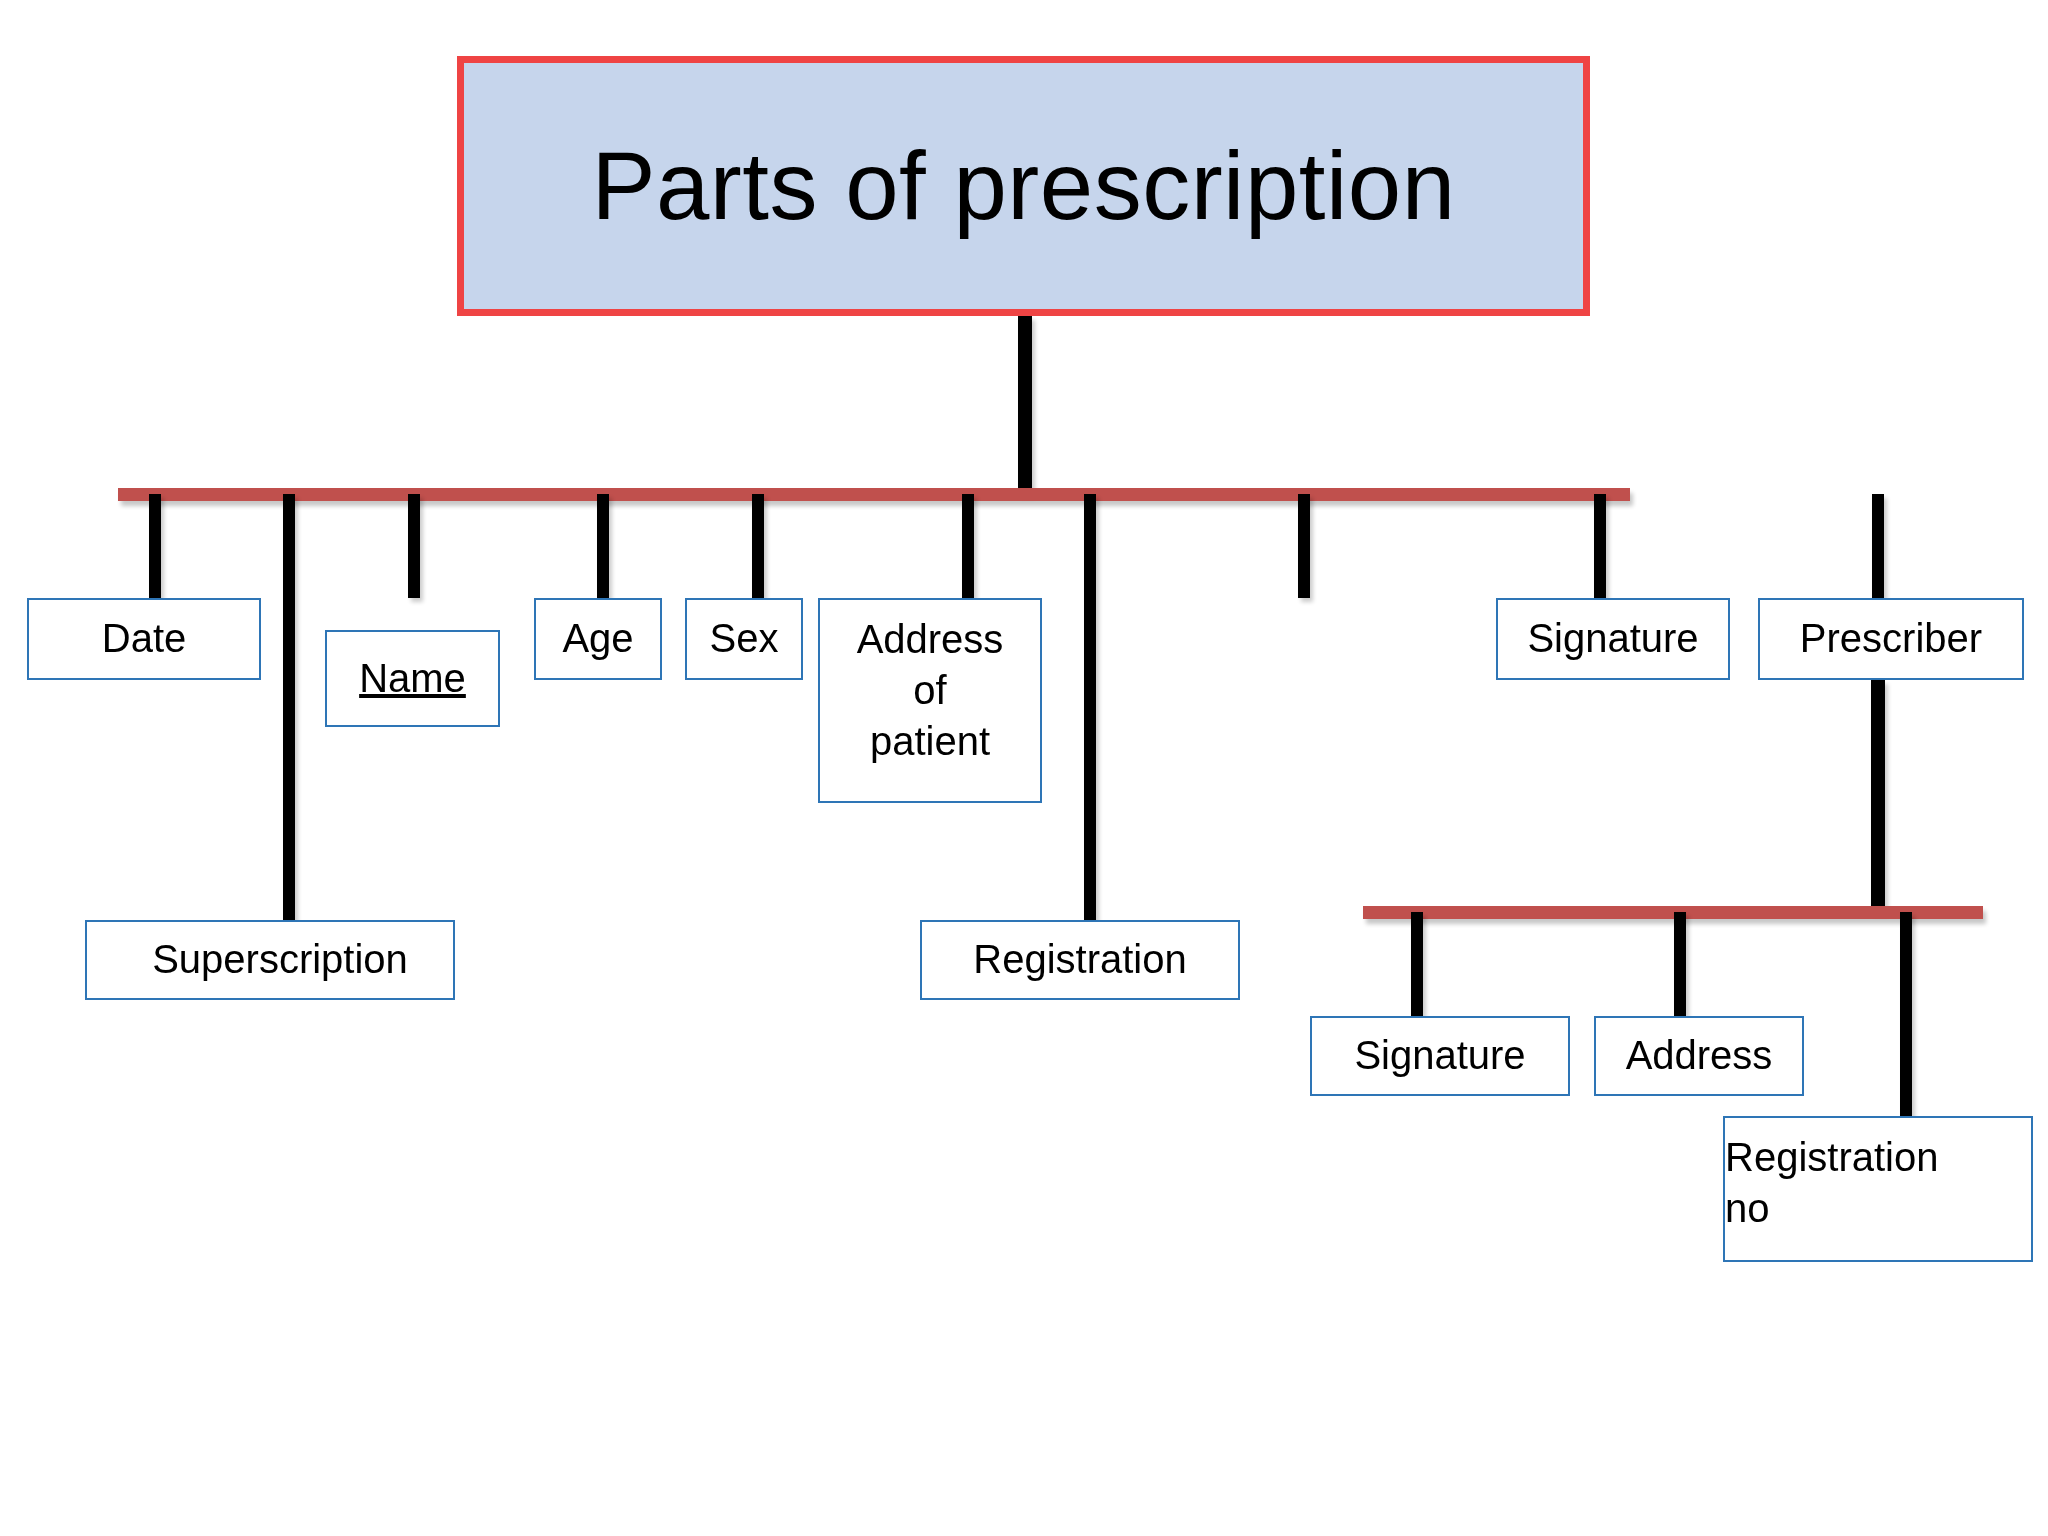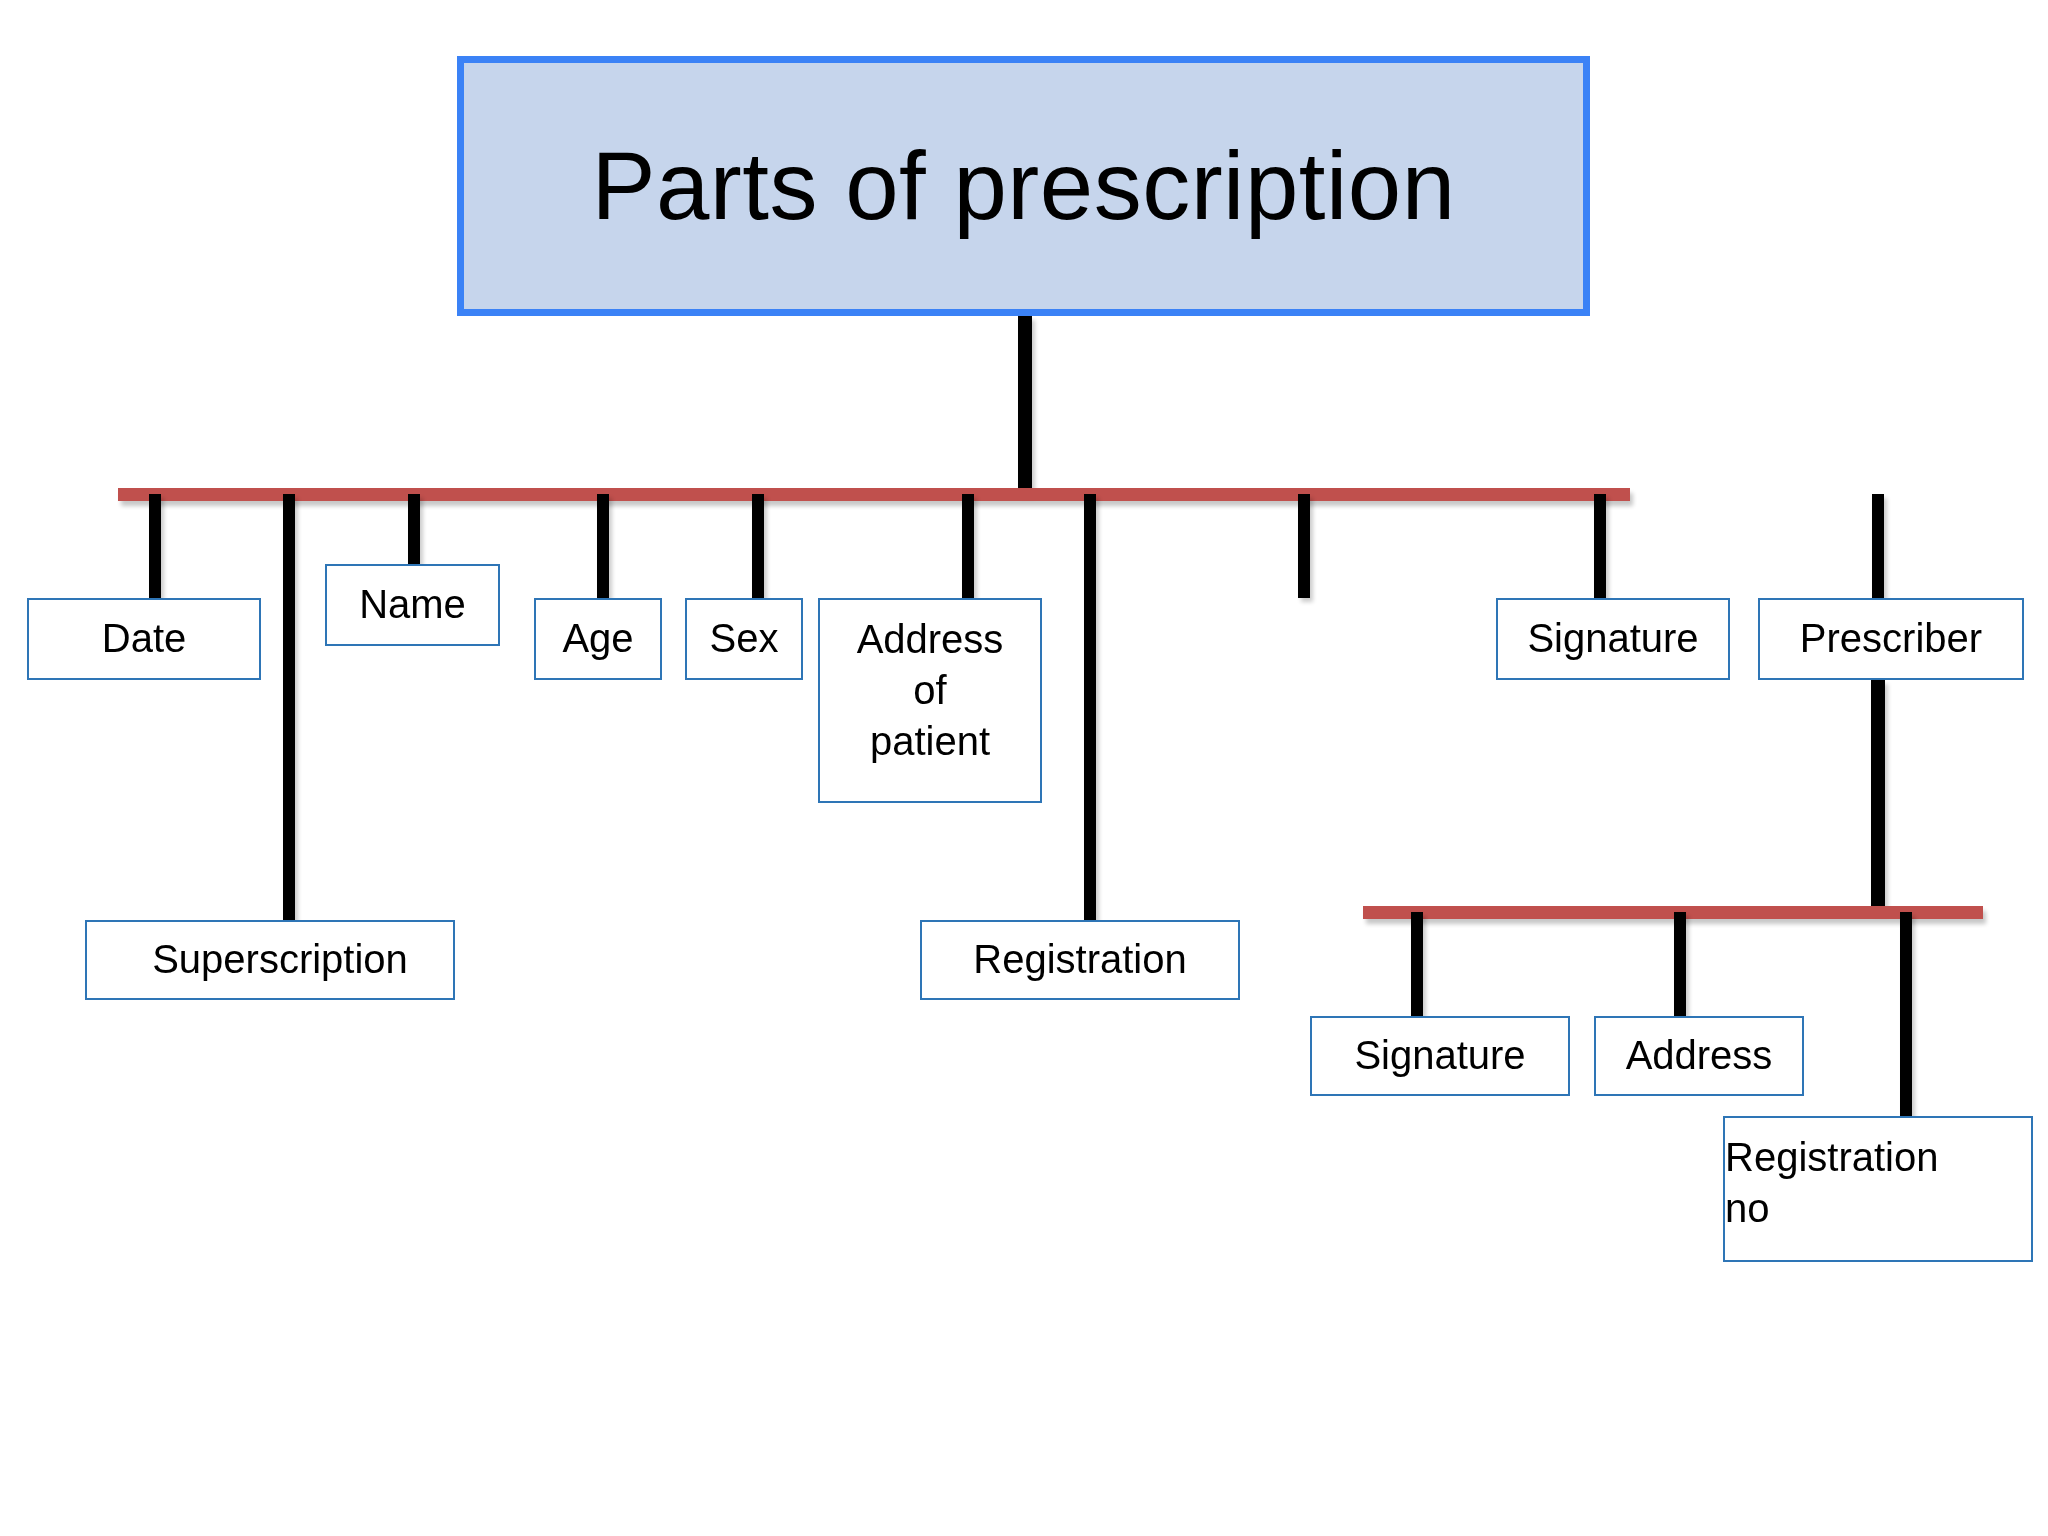--- a/index.html
+++ b/index.html
@@ -21,21 +21,21 @@
 
   
   .title-box {
     position: absolute;
     left: 457px;
     top: 56px;
     width: 1133px;
     height: 260px;
     box-sizing: border-box;
     background: #C6D5EC;
-    border: 7px solid #3b82f6;
+    border: 7px solid #ef4444;
     display: flex;
     align-items: center;
     justify-content: center;
   }
   .title-box .title-text {
     font-size: 96px;
     line-height: 1.0;
     color: #000000;
     font-weight: 400;
     letter-spacing: 0.5px;
@@ -109,21 +109,21 @@
   <div class="stem" style="left:962px; top:494px; height:104px;"></div>
   <div class="stem" style="left:1084px; top:494px; height:429px;"></div>
   <div class="stem" style="left:1298px; top:494px; height:104px;"></div>
   <div class="stem" style="left:1594px; top:494px; height:104px;"></div>
   <div class="stem" style="left:1872px; top:494px; height:104px;"></div>
 
   <div class="node center" style="left:27px; top:598px; width:234px; height:82px;">
     <span class="pad-center">Date</span>
   </div>
 
-  <div class="node center" style="left:325px; top:564px; width:175px; height:82px;">
+  <div class="node center" style="left:325px; top:630px; width:175px; height:97px;text-decoration:underline;">
     <span class="pad-center">Name</span>
   </div>
 
   <div class="node center" style="left:534px; top:598px; width:128px; height:82px;">
     <span class="pad-center">Age</span>
   </div>
 
   <div class="node center" style="left:685px; top:598px; width:118px; height:82px;">
     <span class="pad-center">Sex</span>
   </div>

